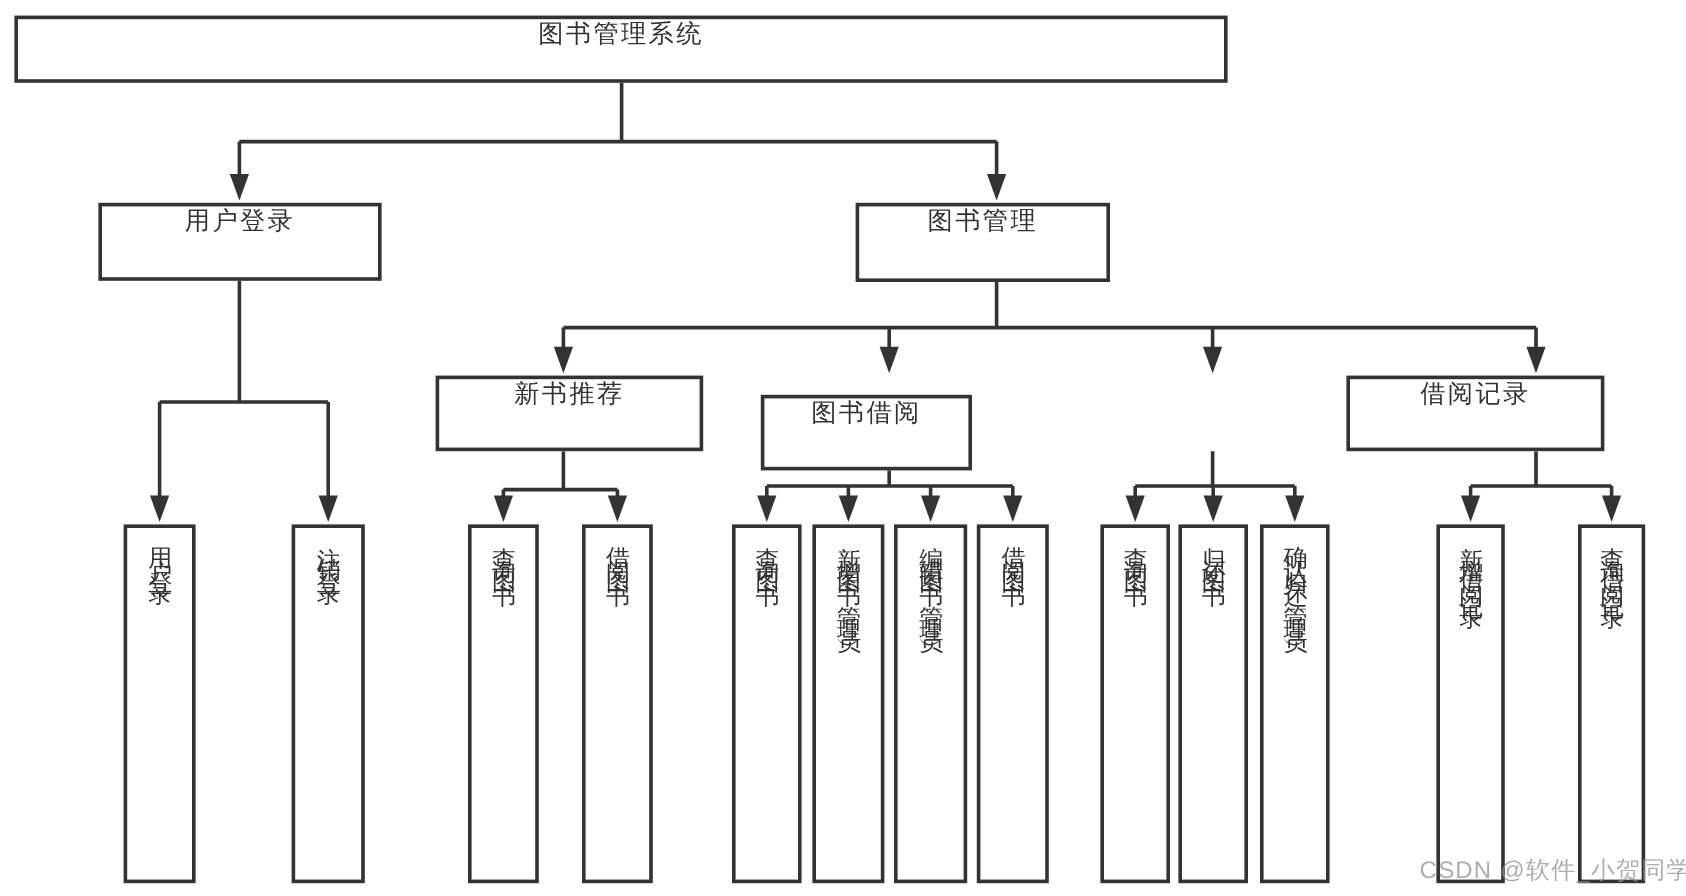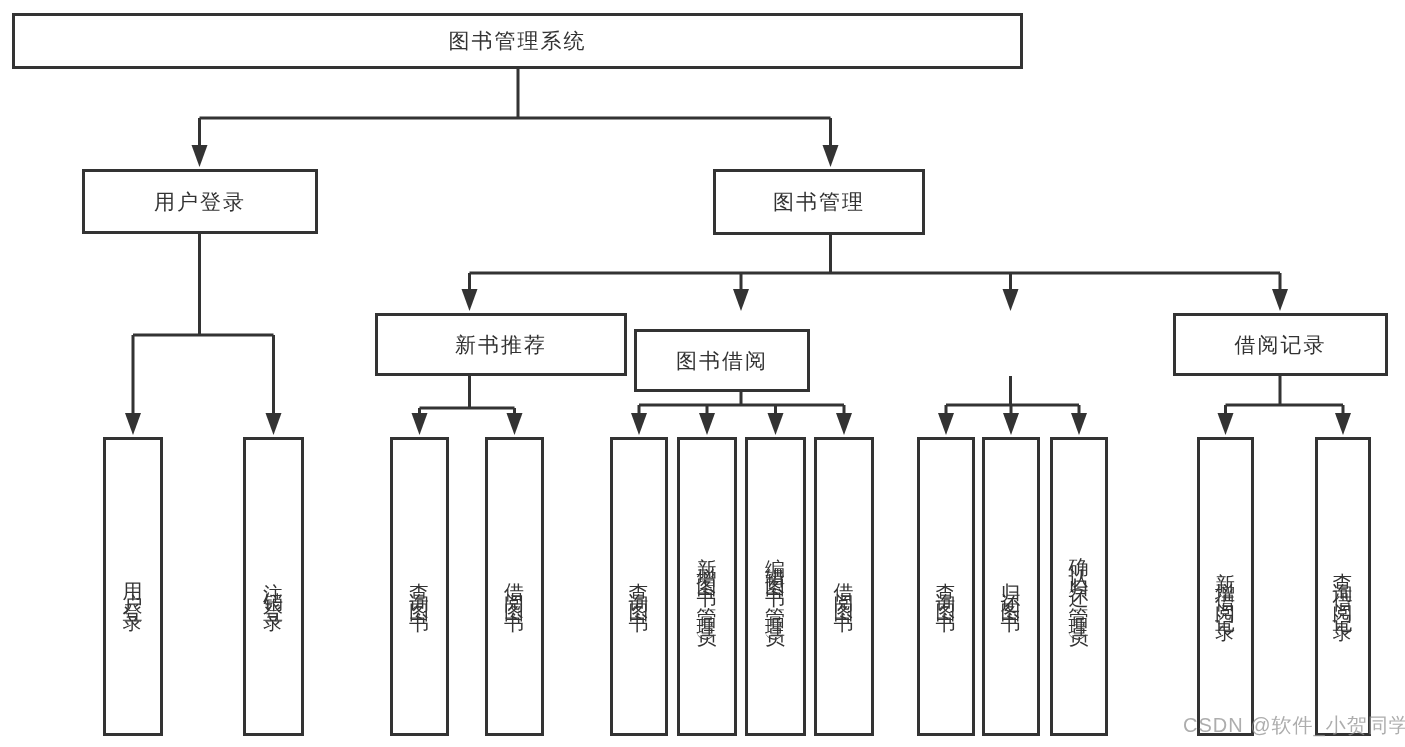--- a/index.html
+++ b/index.html
@@ -15,21 +15,20 @@
     position: absolute;
     left: 0; top: 0;
     z-index: 1;
   }
   .node {
     position: absolute;
     box-sizing: border-box;
     background: #ffffff;
     border: 3px solid #333333;
     display: flex;
-    align-items: center;
     justify-content: center;
     z-index: 2;
   }
   .node .lbl {
     color: #333333;
     font-size: 21px;
     letter-spacing: 2px;
     white-space: nowrap;
     line-height: 1.2;
   }
@@ -103,27 +102,27 @@
     <span class="lbl">图书管理系统</span>
   </div>
 
   <div class="node" style="left:82px;top:169px;width:236px;height:65px">
     <span class="lbl">用户登录</span>
   </div>
   <div class="node" style="left:713px;top:169px;width:212px;height:66px">
     <span class="lbl">图书管理</span>
   </div>
 
-  <div class="node" style="left:375px;top:313px;width:252px;height:63px">
+  <div class="node" style="left:363px;top:313px;width:223px;height:63px">
     <span class="lbl">新书推荐</span>
   </div>
   <div class="node" style="left:634px;top:329px;width:176px;height:63px">
     <span class="lbl">图书借阅</span>
   </div>
-  <div class="node" style="left:1173px;top:313px;width:215px;height:63px">
+  <div class="node" style="left:1122px;top:313px;width:215px;height:63px">
     <span class="lbl">借阅记录</span>
   </div>
 
   <div class="node v" style="left:103px;top:437px;width:60px;height:299px">
     <span class="lbl">用户登录</span>
   </div>
   <div class="node v" style="left:243px;top:437px;width:61px;height:299px">
     <span class="lbl">注销登录</span>
   </div>
 

